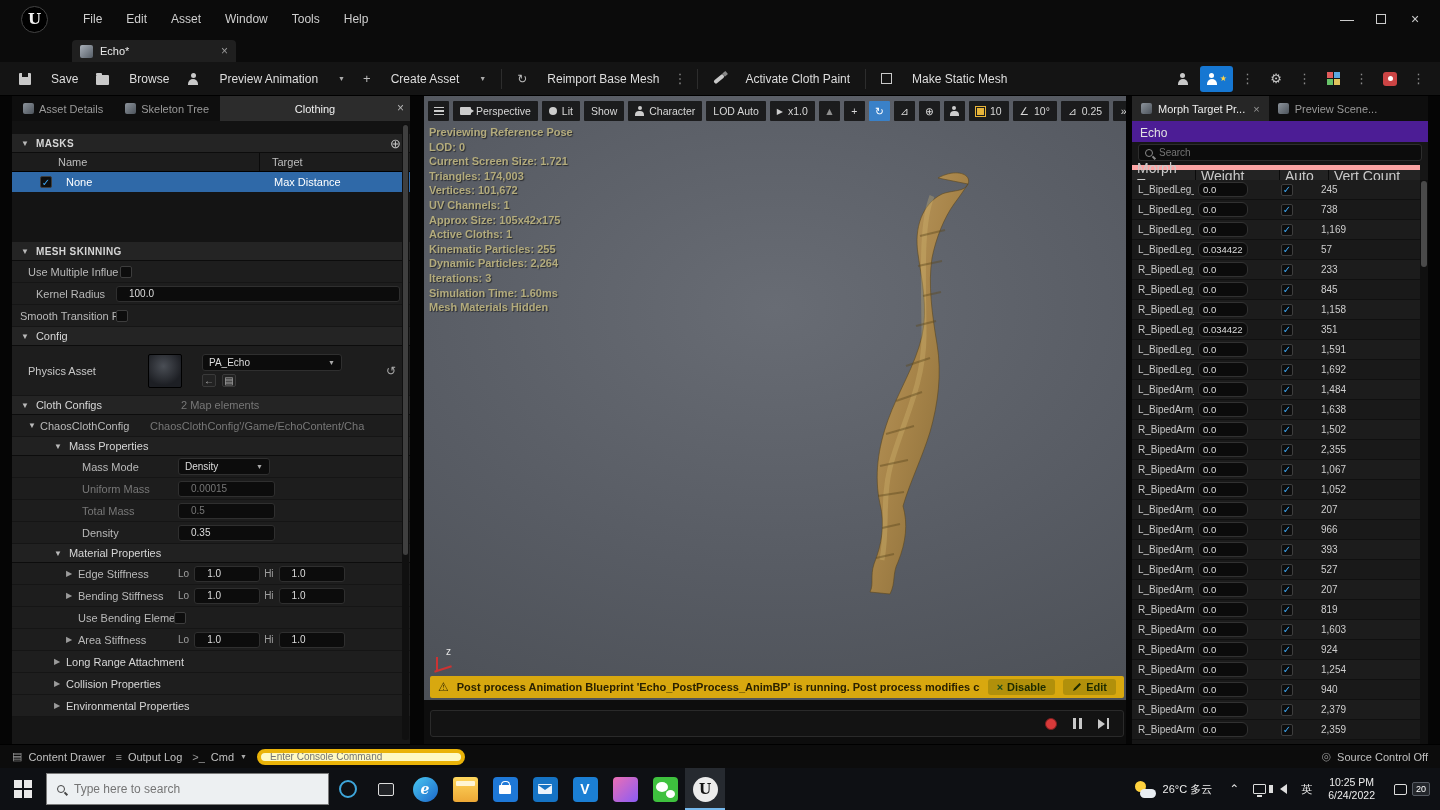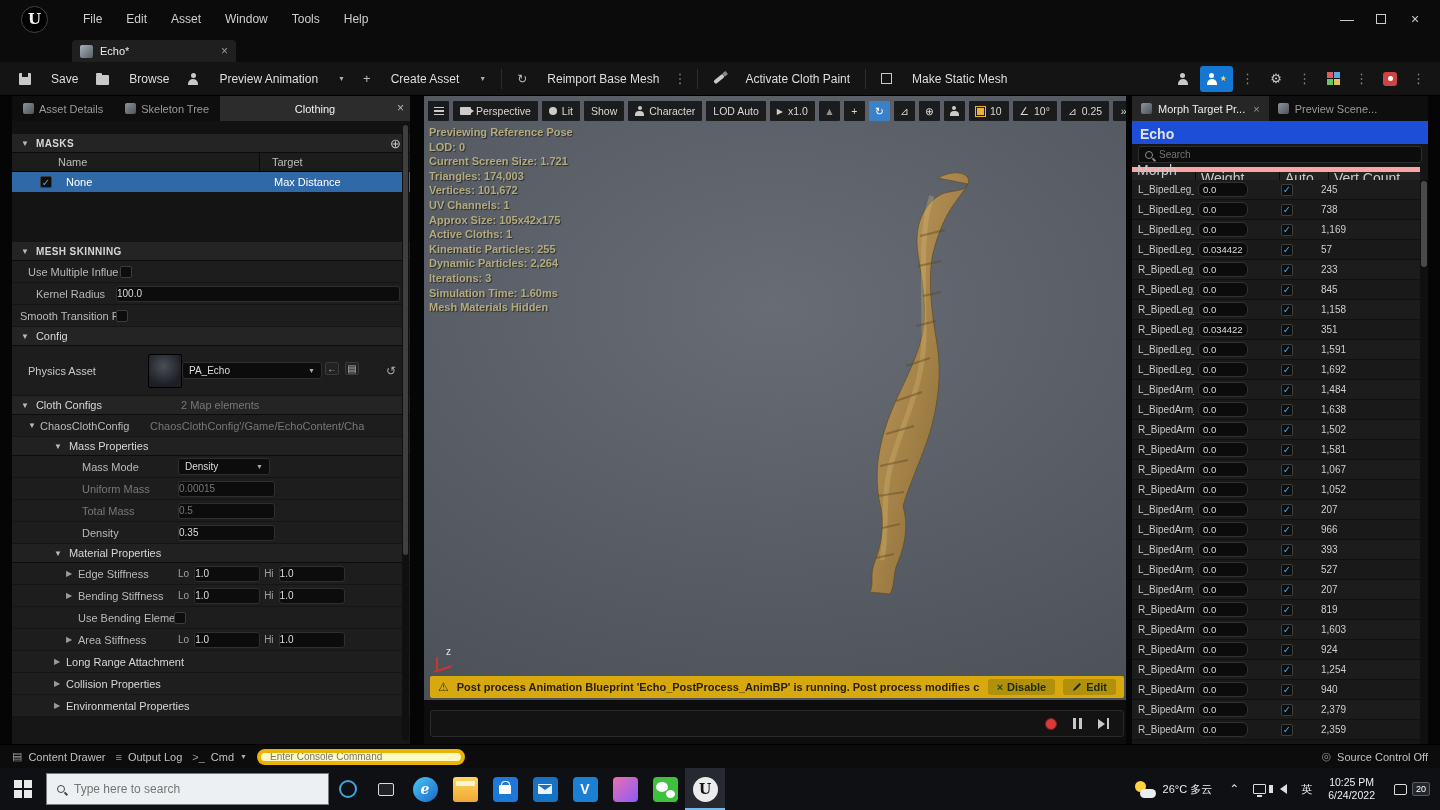--- a/index.html
+++ b/index.html
@@ -74,27 +74,27 @@
 .masks-empty{height:50px;background:#141414}
 .chk{width:12px;height:12px;background:#0d0d0d;border:1px solid #3d3d3d;border-radius:2px;display:inline-flex;align-items:center;justify-content:center;font-size:10px;color:transparent;flex:none}
 .chk.on{color:#3fa9f5}
 .mask-row .chk{margin-left:28px;margin-right:6px}
 .prop-row{height:22px;display:flex;align-items:center;background:#1d1d1d;border-bottom:1px solid #151515;color:#b9b9b9}
 .lbl{font-size:11px}
 .gray{color:#777}
 .ml8{margin-left:8px}.ml16{margin-left:16px}.ml24{margin-left:24px}.ml28{margin-left:16px}.ml70{margin-left:70px}
 .w80{width:80px}.w92{width:92px}.w96{width:96px}.w97{width:97px}.w110{width:110px}.w120{width:120px}.w140{width:140px}.w66{width:66px}
 .grow{flex:1}
-.field{background:#0c0c0c;border:1px solid #2f2f2f;border-radius:3px;height:16px;display:flex;align-items:center;padding:0 0;color:#ddd;font-size:10px}
+.field{background:#0c0c0c;border:1px solid #2f2f2f;border-radius:3px;height:16px;display:flex;align-items:center;padding:0 12px;color:#ddd;font-size:10px}
 .field.dim{color:#777}
 .dropdown{background:#0c0c0c;border:1px solid #2f2f2f;border-radius:3px;height:17px;display:flex;align-items:center;justify-content:space-between;padding:0 6px;color:#ddd;font-size:10px}
 .mr10{margin-right:10px}
 .pa-row{height:50px;display:flex;align-items:center;background:#1d1d1d;border-bottom:1px solid #151515}
 .pa-thumb{width:34px;height:34px;border-radius:2px;background:radial-gradient(circle at 45% 35%,#4a4e55,#1d1f24 70%);border:1px solid #000;flex:none}
-.pa-stack{margin-left:0;display:flex;gap:3px}
+.pa-stack{margin-left:20px;display:flex;flex-direction:column;gap:3px}
 .pa-icons{display:flex;gap:6px;color:#b5b5b5;font-size:10px}
 .mini-ic{width:14px;height:13px;border:1px solid #3a3a3a;border-radius:2px;display:flex;align-items:center;justify-content:center;background:#222}
 .reset-ic{margin-left:auto;margin-right:14px;color:#aaa;font-size:12px}
 .mat-row{padding-left:54px}
 .lohi{color:#9f9f9f;margin:0 5px 0 4px;font-size:10px}
 .sub-collapsed{padding-left:42px;background:#1e1e1e}
 .lp-scroll{position:absolute;right:1px;top:28px;bottom:4px;width:7px;background:#101010;border-radius:3px}
 .lp-thumb{margin:1px;height:430px;background:#3f3f3f;border-radius:3px}
 
 .vp-canvas{position:absolute;left:0;top:0;width:702px;height:604px;background:radial-gradient(120% 95% at 50% 35%,#686c74 0%,#585c64 45%,#45494f 100%);overflow:hidden}
@@ -127,21 +127,21 @@
 .rec-dot{width:12px;height:12px;border-radius:50%;background:#d83a3a;border:1px solid #7e1f1f}
 .pause-ic{display:flex;gap:3px}.pause-ic i{width:3px;height:11px;background:#c9c9c9}
 .step-ic{display:flex;align-items:center;gap:2px}
 .step-ic .t{width:0;height:0;border-left:7px solid #c9c9c9;border-top:5px solid transparent;border-bottom:5px solid transparent}
 .step-ic .b{width:2.5px;height:11px;background:#c9c9c9}
 
 .rp-tabs{height:25px;background:#0e0e0e;display:flex;align-items:stretch}
 .rp-tab{display:flex;align-items:center;gap:6px;padding:0 9px;color:#9a9a9a;font-size:11px}
 .rp-tab.active{background:#262626;color:#ededed}
 .rp-tab .x{color:#999;font-size:11px;margin-left:2px}
-.rp-title{padding:5px 8px 2px;color:#e2e2e2;font-weight:bold;font-size:14px;background:#1d4ed8}
+.rp-title{padding:5px 8px 2px;color:#e2e2e2;font-weight:normal;font-size:12px;background:#4c1d95}
 .searchbox{margin:2px 6px 4px;height:17px;background:#0c0c0c;border:1px solid #2d2d2d;border-radius:3px;display:flex;align-items:center;padding:0 6px;gap:6px}
 .searchbox input{background:transparent;border:none;outline:none;color:#ccc;font-size:10px;width:100%}
 .mag{width:8px;height:8px;border:1.5px solid #8a8a8a;border-radius:50%;position:relative;flex:none}
 .mag::after{content:"";position:absolute;width:1.5px;height:4px;background:#8a8a8a;transform:rotate(-45deg);left:7px;top:6px}
 .mt-header{height:18px;display:flex;background:#232323;border-top:5px solid #fca5a5;border-bottom:1px solid #000;color:#cacaca;font-size:14px;align-items:stretch;margin-right:8px}
 .mt-header span{padding:0 5px;border-right:1px solid #0a0a0a;display:flex;align-items:center}
 .mth-name{width:64px}.mth-weight{width:84px}.mth-auto{width:49px}.mth-count{flex:1;border-right:none!important}
 .mt-body{position:absolute;left:0;right:8px;top:84px;bottom:0;overflow:hidden}
 .mt-row{height:20px;display:flex;align-items:center;border-bottom:1px solid #101010;background:#1c1c1c}
 .mt-row.alt{background:#191919}
@@ -704,21 +704,21 @@
           <div class="mt-row">
             <span class="mt-name">R_BipedArm_</span>
             <span class="mt-weight">0.0</span>
             <span class="mt-check on">✓</span>
             <span class="mt-count">1,502</span>
           </div>
           <div class="mt-row alt">
             <span class="mt-name">R_BipedArm_</span>
             <span class="mt-weight">0.0</span>
             <span class="mt-check on">✓</span>
-            <span class="mt-count">1,581</span>
+            <span class="mt-count">2,355</span>
           </div>
           <div class="mt-row">
             <span class="mt-name">R_BipedArm_</span>
             <span class="mt-weight">0.0</span>
             <span class="mt-check on">✓</span>
             <span class="mt-count">1,067</span>
           </div>
           <div class="mt-row alt">
             <span class="mt-name">R_BipedArm_</span>
             <span class="mt-weight">0.0</span>

